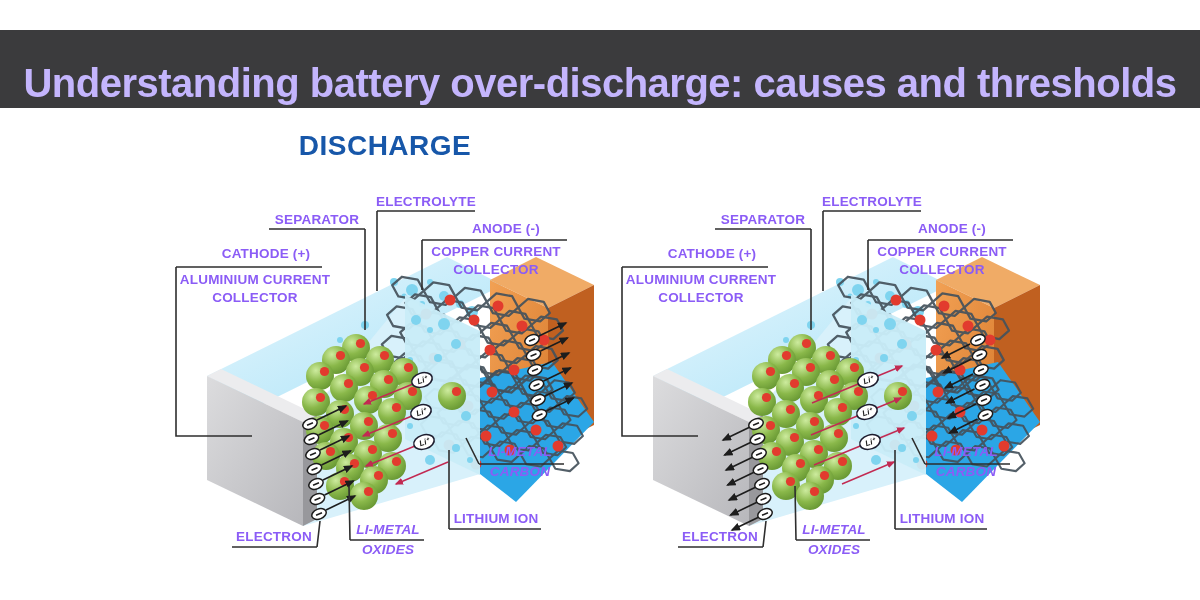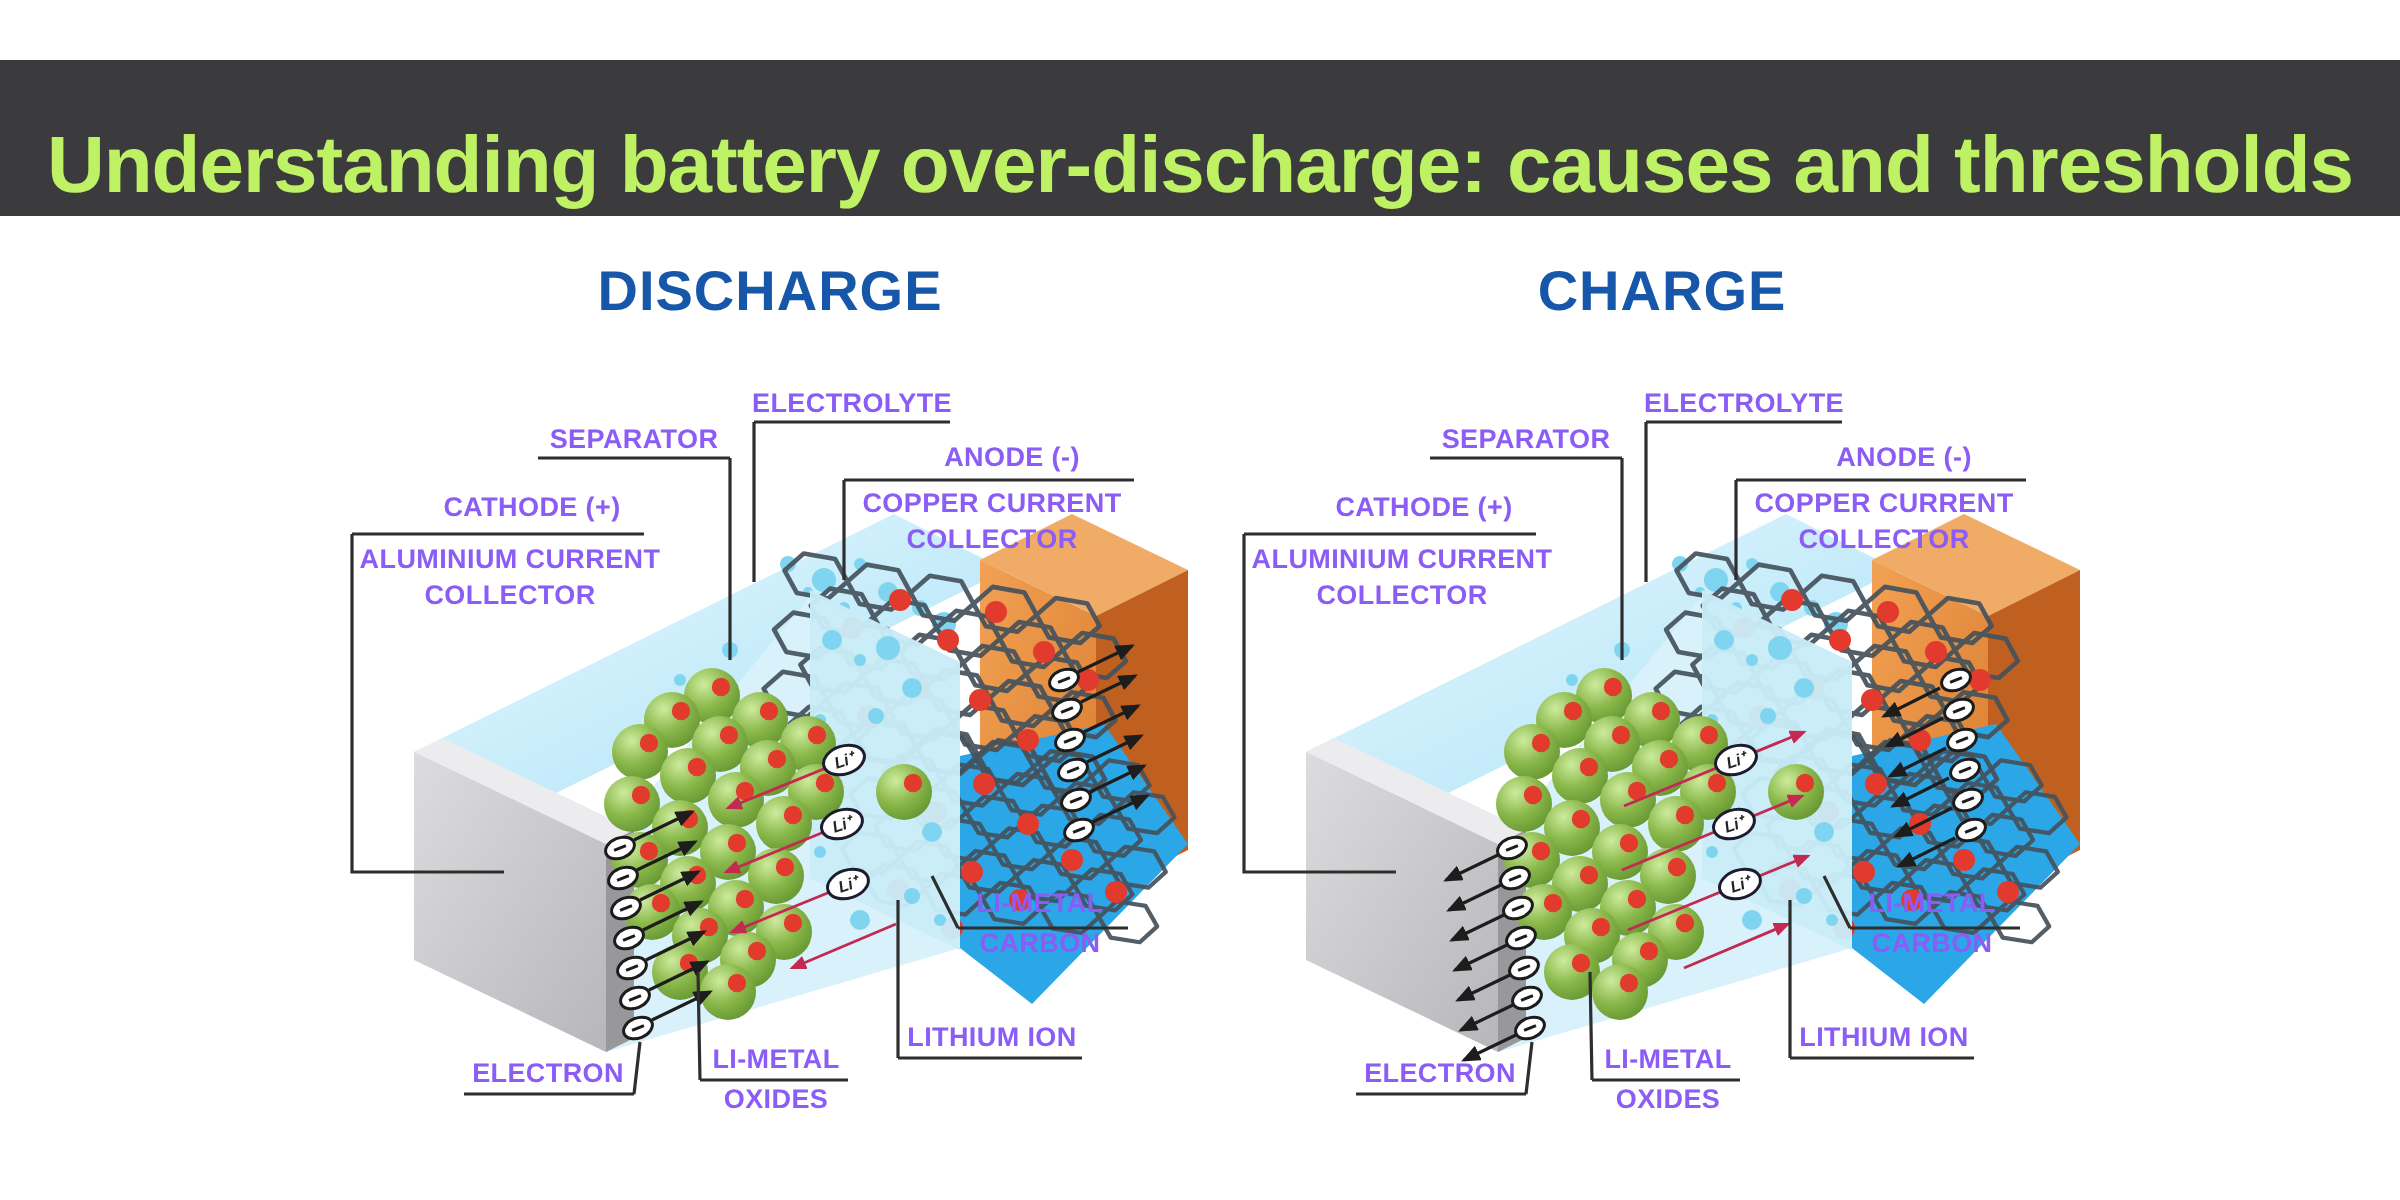--- a/index.html
+++ b/index.html
@@ -1,29 +1,29 @@
 <!DOCTYPE html>
 <html><head>
 <meta charset="utf-8">
 <style>
   html,body{margin:0;padding:0;background:#fff;}
   #stage{position:relative;width:1200px;height:600px;background:#ffffff;overflow:hidden;
          font-family:"Liberation Sans",sans-serif;}
   #header{position:absolute;left:0;top:30px;width:1200px;height:78px;background:#3b3b3d;
           display:flex;align-items:center;justify-content:center;}
-  #header .t{color:#bef264;font-size:40px;font-weight:bold;letter-spacing:-.5px;white-space:nowrap;margin-top:28px;}
+  #header .t{color:#c4b5fd;font-size:40px;font-weight:bold;letter-spacing:-.5px;white-space:nowrap;margin-top:28px;}
   .panel{position:absolute;top:130px;width:450px;height:465px;}
   #panel-discharge{left:160px;}
   #panel-charge{left:606px;}
   .panel svg{position:absolute;left:0;top:0;overflow:visible;}
   .ptitle{position:absolute;left:0;top:0;width:100%;text-align:center;font-size:28px;font-weight:bold;
           color:#1757a9;letter-spacing:.5px;}
   .lbl{position:absolute;font-size:13.5px;font-weight:bold;color:#8b5cf6;text-align:center;
        line-height:16px;letter-spacing:.2px;}
-  .lh2{line-height:19.5px;}
+  .lh2{line-height:19.5px;font-style:italic;}
 </style>
 </head>
 <body>
 
 <div id="stage">
 
   <div id="header">
     <div class="t">Understanding battery over-discharge: causes and thresholds</div>
   </div>
 
@@ -273,21 +273,20 @@
     <div class="lbl" style="left:262px;top:113px;width:148px;line-height:17.5px;">COPPER CURRENT COLLECTOR</div>
     <div class="lbl" style="left:34px;top:116px;width:144px;">CATHODE (+)</div>
     <div class="lbl" style="left:17px;top:141px;width:156px;line-height:17.5px;">ALUMINIUM CURRENT COLLECTOR</div>
     <div class="lbl lh2" style="left:318px;top:312px;width:84px;">LI-METAL CARBON</div>
     <div class="lbl" style="left:288px;top:381px;width:96px;">LITHIUM ION</div>
     <div class="lbl lh2" style="left:189px;top:390px;width:78px;">LI-METAL OXIDES</div>
     <div class="lbl" style="left:70px;top:399px;width:88px;">ELECTRON</div>
   </div>
 
   <div class="panel" id="panel-charge">
-    <div class="ptitle">CHARGE</div>
 
     <svg width="450" height="465" viewBox="0 0 450 465">
       <polygon points="47,246 287,127 343,155 103,274" fill="url(#gTop)"></polygon>
       <polygon points="143,292 245,168 320,204 320,344 143,396" fill="#d8f1fb"></polygon>
       <g fill="#7fd4ef">
         <circle cx="234" cy="152" r="4"></circle>
           <circle cx="252" cy="160" r="6"></circle>
           <circle cx="270" cy="152" r="3"></circle>
         <circle cx="284" cy="166" r="5"></circle>
           <circle cx="300" cy="174" r="4"></circle>

